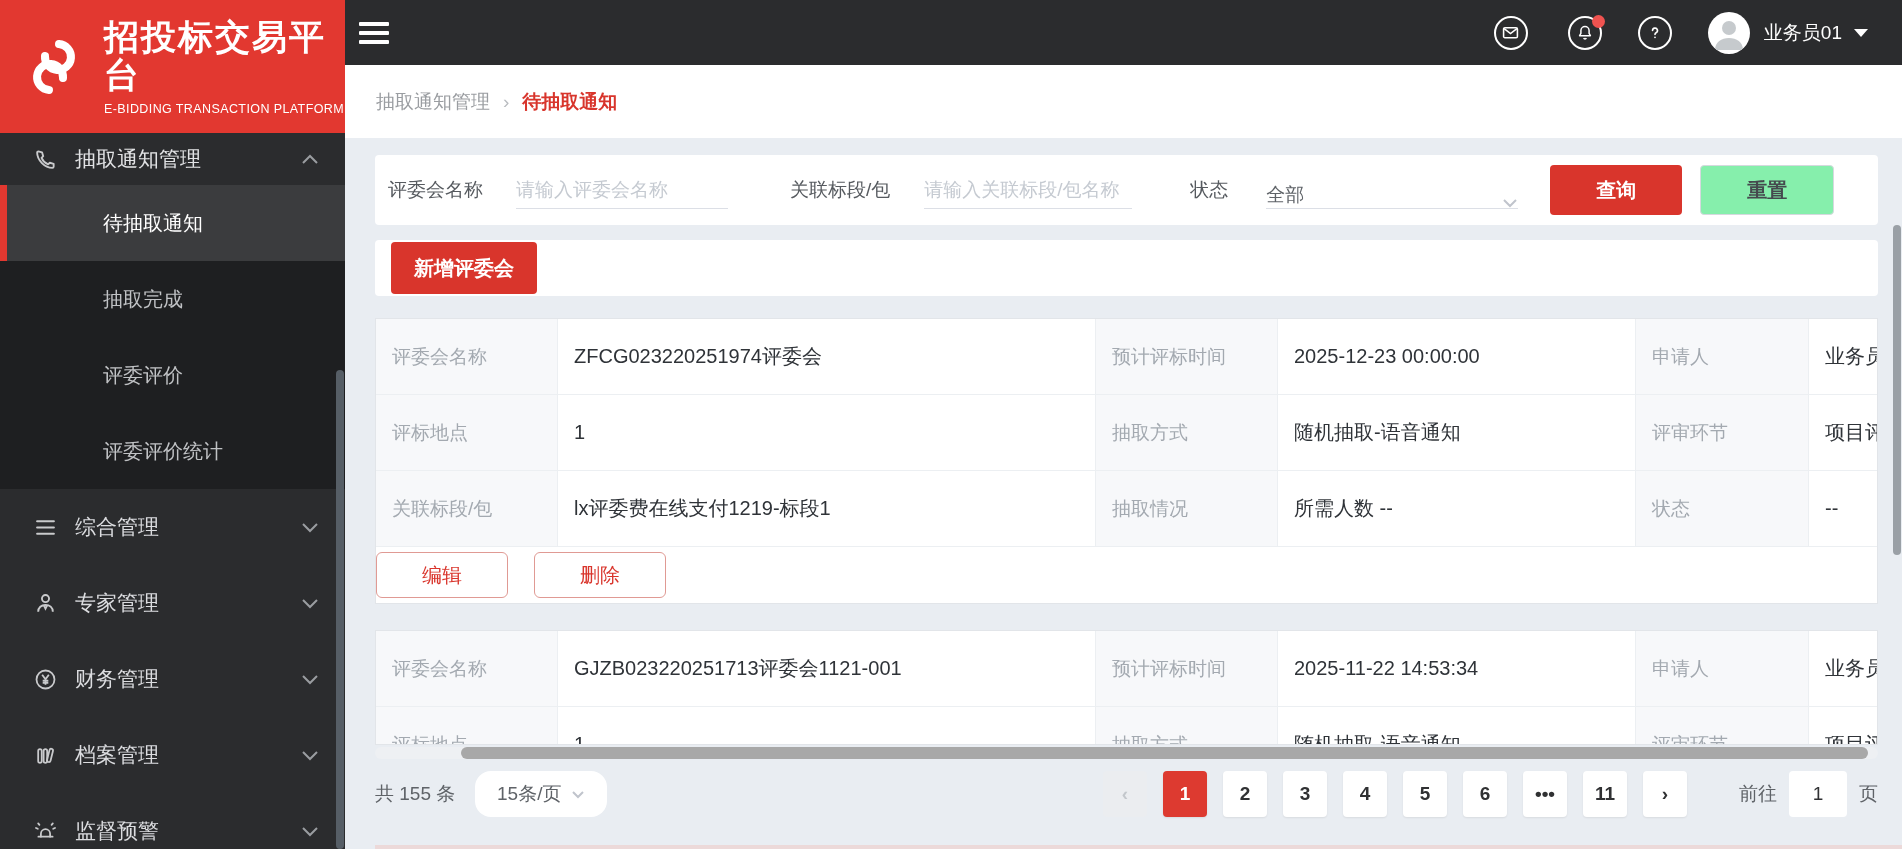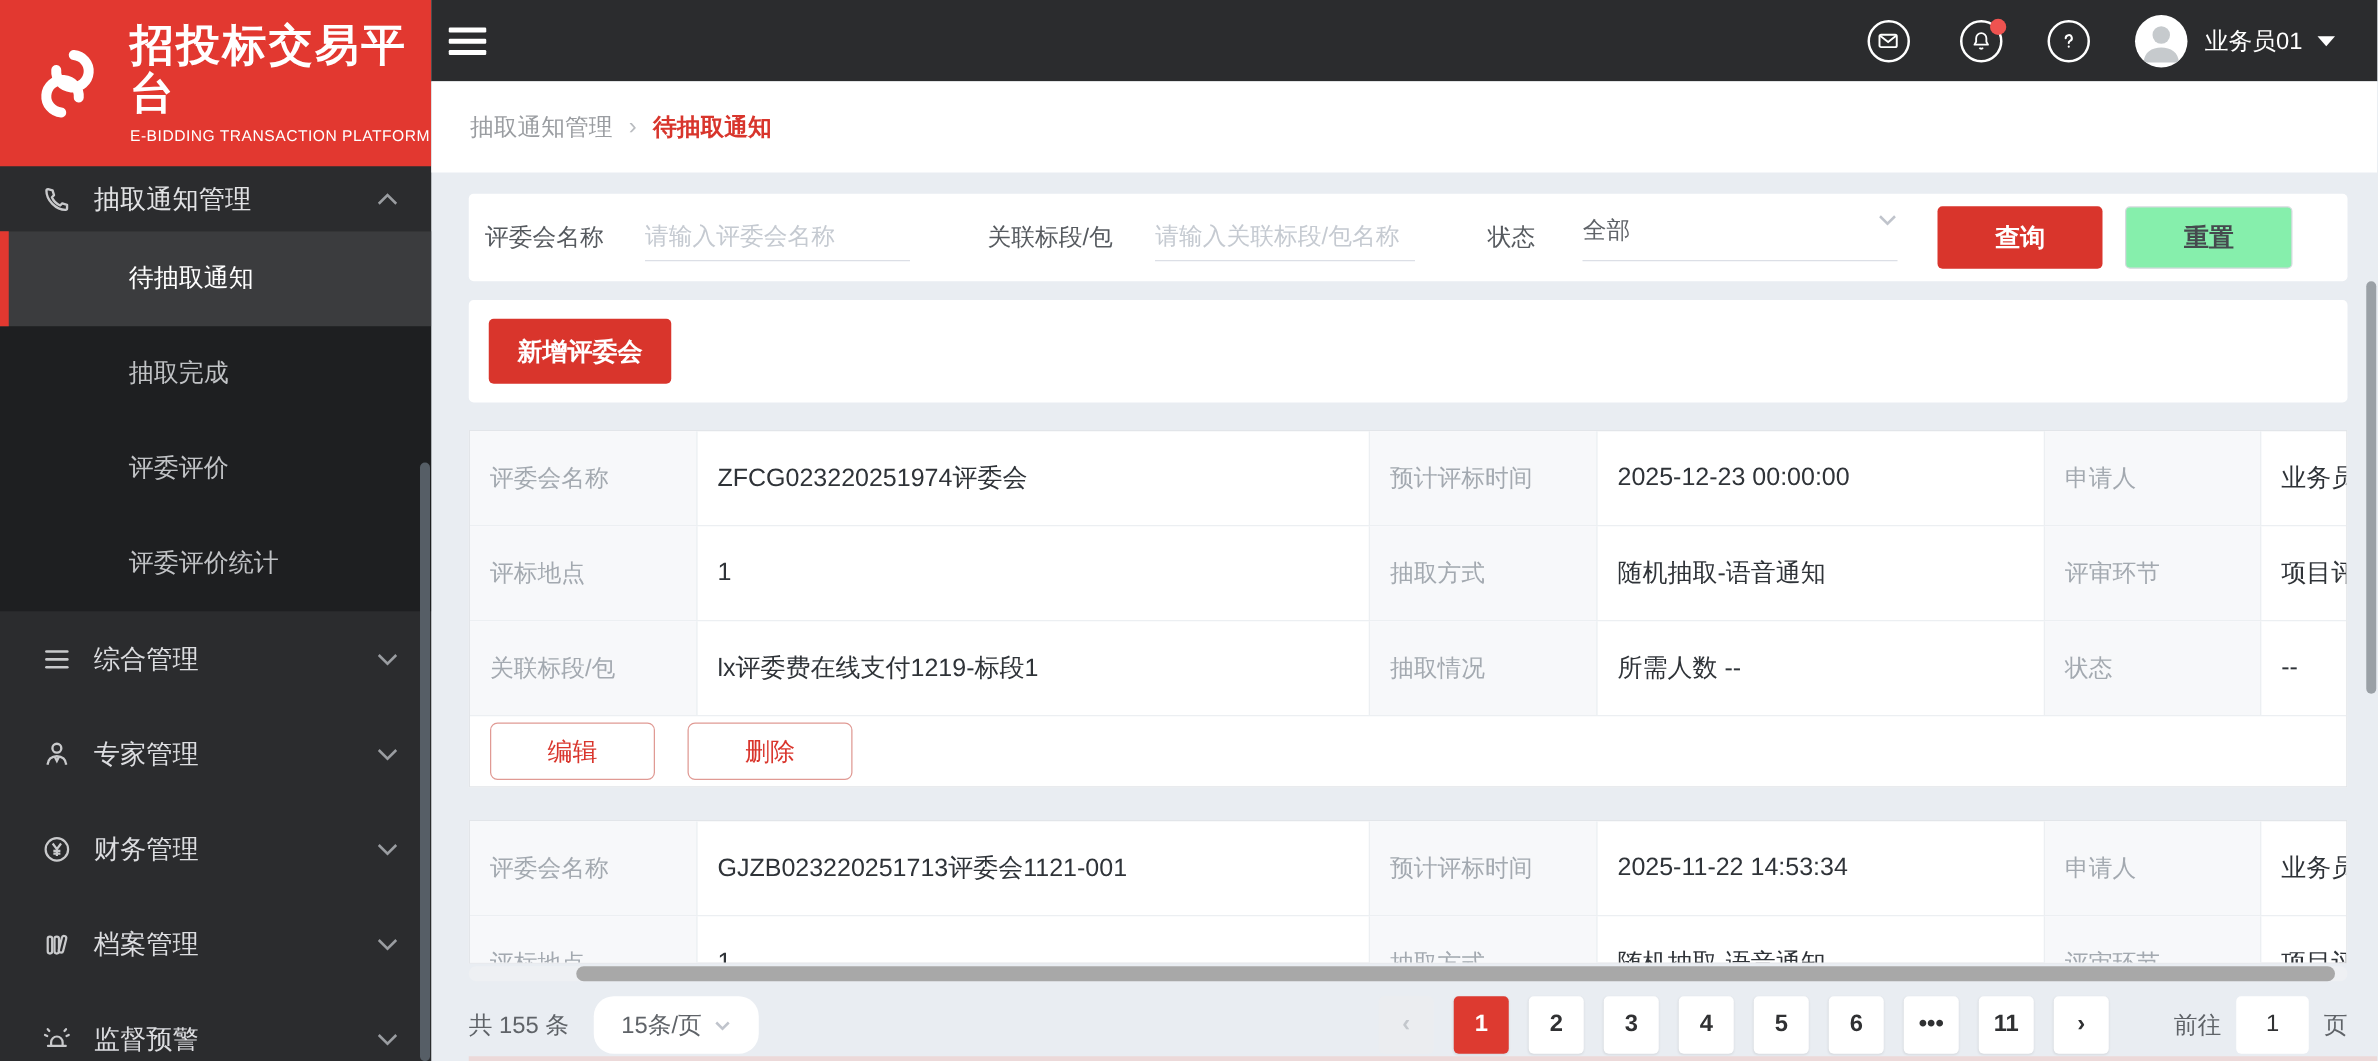--- a/index.html
+++ b/index.html
@@ -46,45 +46,45 @@
   .bc-current { color:#d8352c; font-weight:bold; }
 
   .filter-card { margin:17px 24px 0 30px; height:70px; background:#fff; border-radius:4px; display:flex; align-items:center; padding:0 16px 0 13px; }
   .f-label { font-size:19px; color:#565a5f; white-space:nowrap; }
   .f-input { border:none; border-bottom:1px solid #dcdfe6; outline:none; height:38px; font-size:19px; color:#333; background:transparent; }
   .f-input::placeholder { color:#c5cad1; }
   .in1 { width:212px; margin-left:33px; }
   .lb2 { margin-left:62px; }
   .in2 { width:208px; margin-left:34px; }
   .lb3 { margin-left:58px; }
-  .f-select { width:252px; margin-left:38px; height:38px; border-bottom:1px solid #dcdfe6; display:flex; align-items:flex-start; justify-content:space-between; cursor:pointer; }
+  .f-select { width:252px; margin-left:38px; height:38px; border-bottom:1px solid #dcdfe6; display:flex; align-items:flex-end; justify-content:space-between; cursor:pointer; }
   .f-select .sel-val { font-size:19px; color:#5f6368; }
   .btn { border:none; border-radius:4px; font-size:20px; cursor:pointer; display:flex; align-items:center; justify-content:center;text-align:center; }
   .btn-red { background:#d9352c; color:#fff; font-weight:bold; }
   .btn-search { width:132px; height:50px; margin-left:32px; }
   .btn-reset { width:134px; height:50px; margin-left:18px; background:#86efac; border:1px solid #d5d9de; color:#45494e;font-weight:bold; }
 
-  .add-card { margin:15px 24px 0 30px; height:82px; background:#fff; border-radius:4px; display:flex; align-items:center; padding-left:16px; }
+  .add-card { margin:15px 24px 0 30px; height:56px; background:#fff; border-radius:4px; display:flex; align-items:center; padding-left:16px; }
   .btn-add { height:52px; padding:0 23px; }
 
   .table-card { margin:22px 24px 0 30px; background:#fff; border:1px solid #e2e5e9; }
   .card2 { margin-top:26px; height:115px; overflow:hidden; }
   .grid-row { display:flex; height:76px; border-bottom:1px solid #eceff2; }
   .grid-row:last-of-type { border-bottom:1px solid #eceff2; }
   .card2 .grid-row { border-bottom:1px solid #eceff2; }
   .cell { display:flex; align-items:center; padding-left:16px; border-right:1px solid #eceff2; white-space:nowrap; overflow:hidden; }
   .cell.label { background:#f7f8fa; color:#a3a9b0; font-size:19px; }
   .cell.value { color:#2f3338; font-size:20px; }
   .w-l1 { width:182px; flex:0 0 182px; }
   .w-v1 { width:538px; flex:0 0 538px; }
   .w-l2 { width:182px; flex:0 0 182px; }
   .w-v2 { width:358px; flex:0 0 358px; }
   .w-l3 { width:173px; flex:0 0 173px; }
   .w-v3 { flex:1; min-width:0; border-right:none; }
-  .action-row { height:56px; display:flex; align-items:center; padding-left:16px; }
+  .action-row { height:56px; display:flex; align-items:center; }
   .btn-outline { width:132px; height:46px; background:#fff; border:1px solid #e09a94; border-radius:6px; color:#d9352c; font-size:20px; cursor:pointer; margin-right:26px; }
 
   .hscroll { margin:2px 24px 0 30px; height:12px; background:#eef0f3; border-radius:6px; position:relative; }
   .hthumb { position:absolute; top:0; left:86px; width:1407px; height:12px; background:#a8a8a8; border-radius:6px; cursor:grab; }
 
   .pager-bar { margin:6px 24px 0 30px; height:58px; display:flex; align-items:center; font-size:19px; color:#5f6368; }
   .psize { width:132px; height:46px; background:#fff; border-radius:16px; margin-left:20px; display:flex; align-items:center; justify-content:center; cursor:pointer; }
   .psize .chev { margin-left:10px; display:flex; }
   .pspacer { flex:1; }
   .pbtn { width:44px; height:46px; border-radius:4px; background:#fff; box-shadow:0 1px 2px rgba(0,0,0,.08); display:flex; align-items:center; justify-content:center; font-size:19px; font-weight:bold; color:#303133; margin-left:16px; cursor:pointer; }

